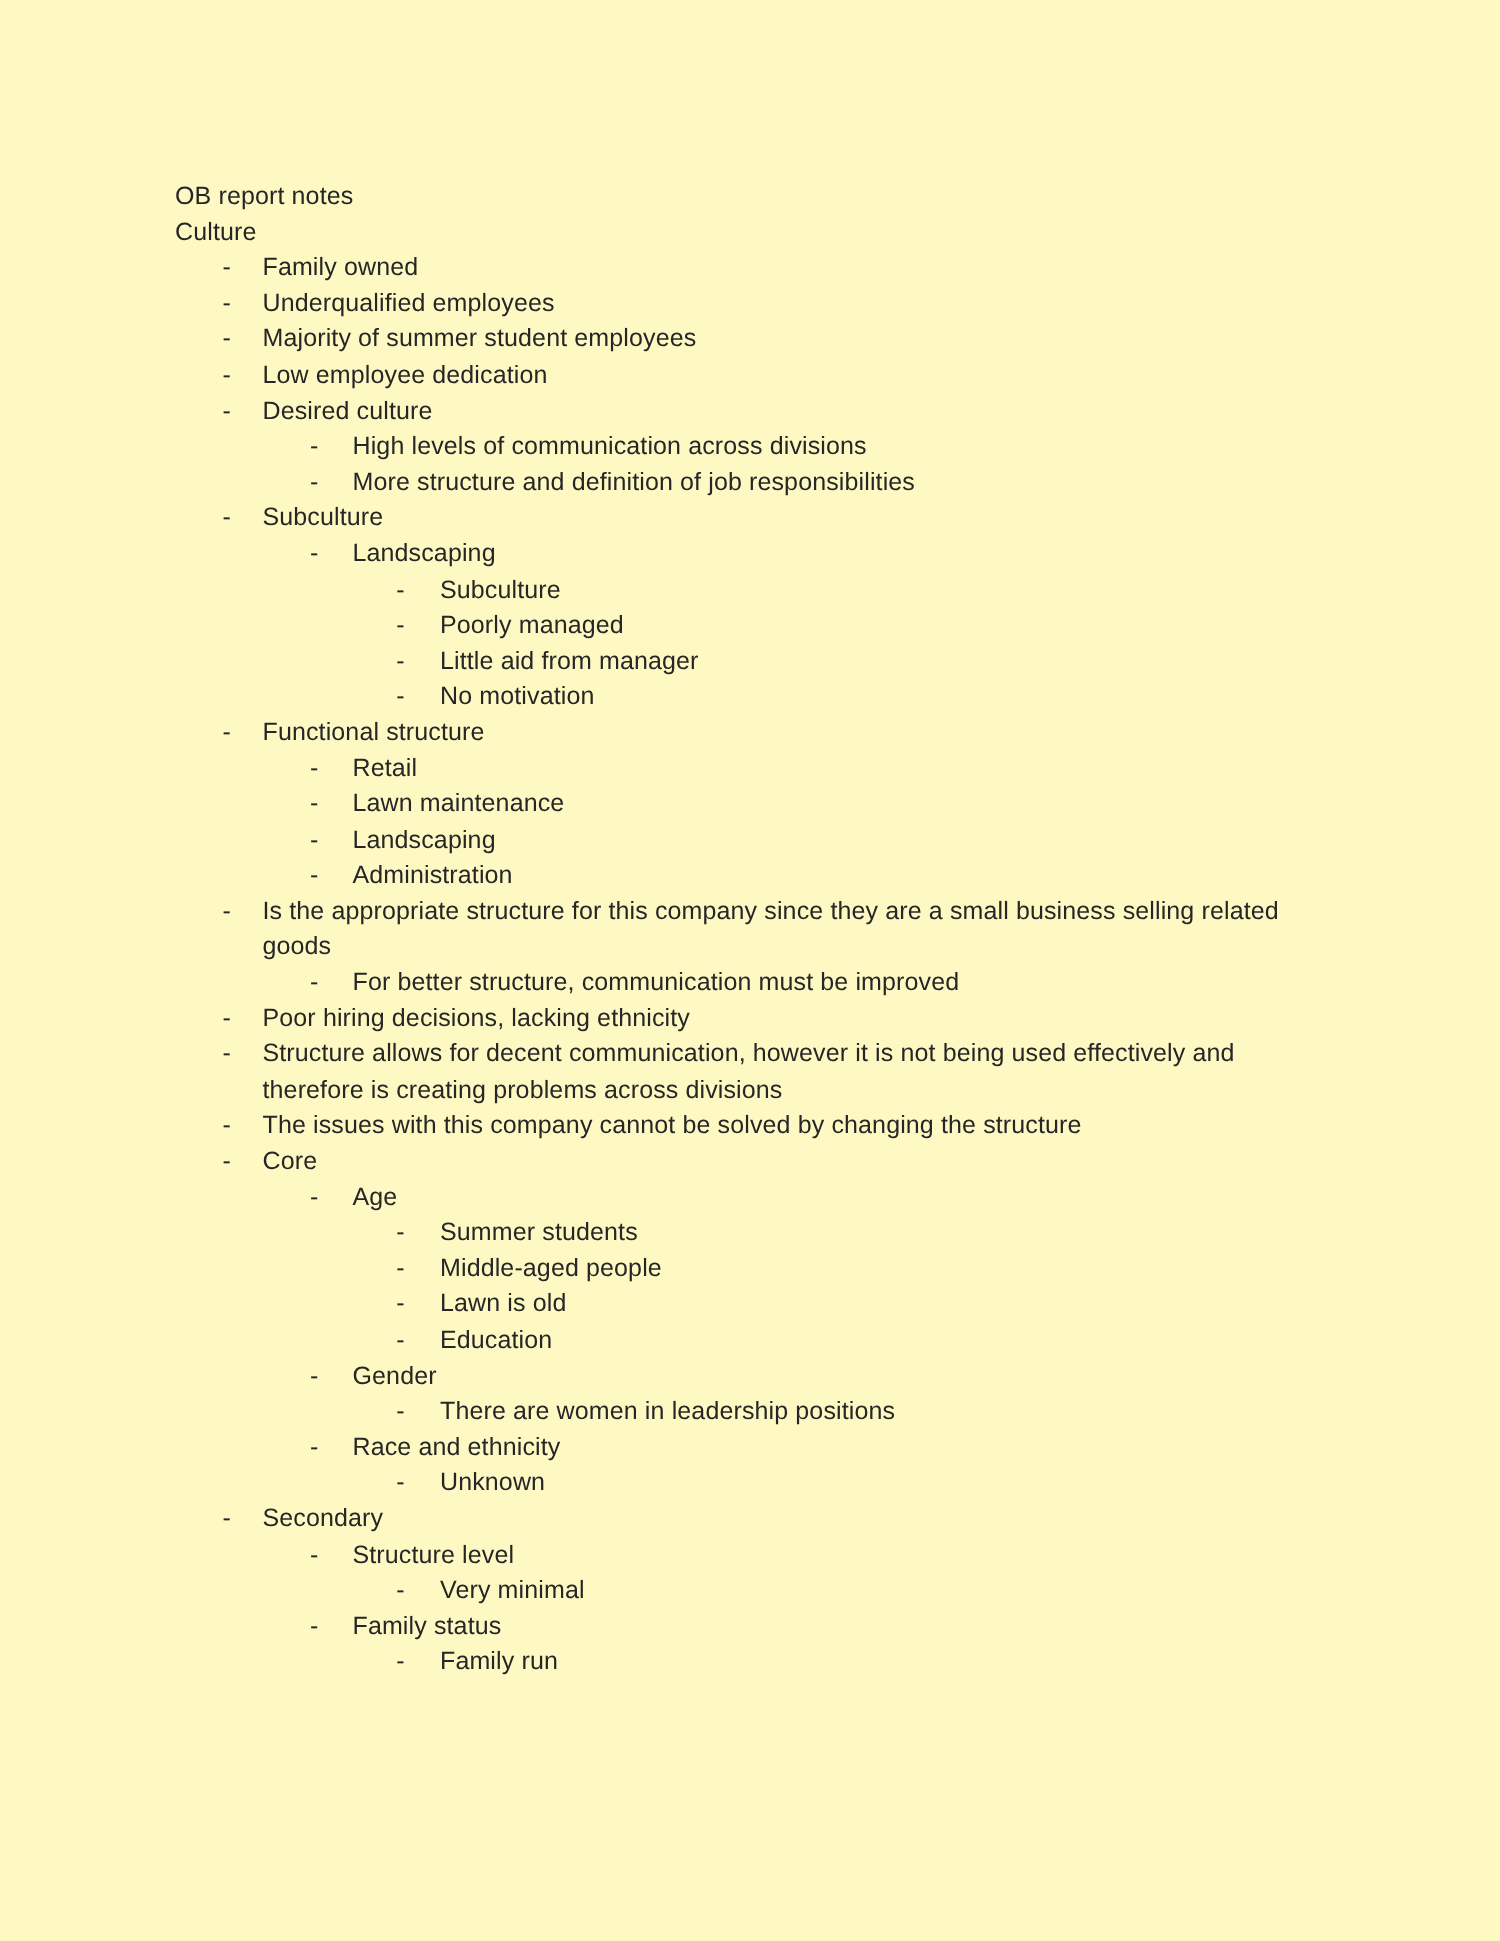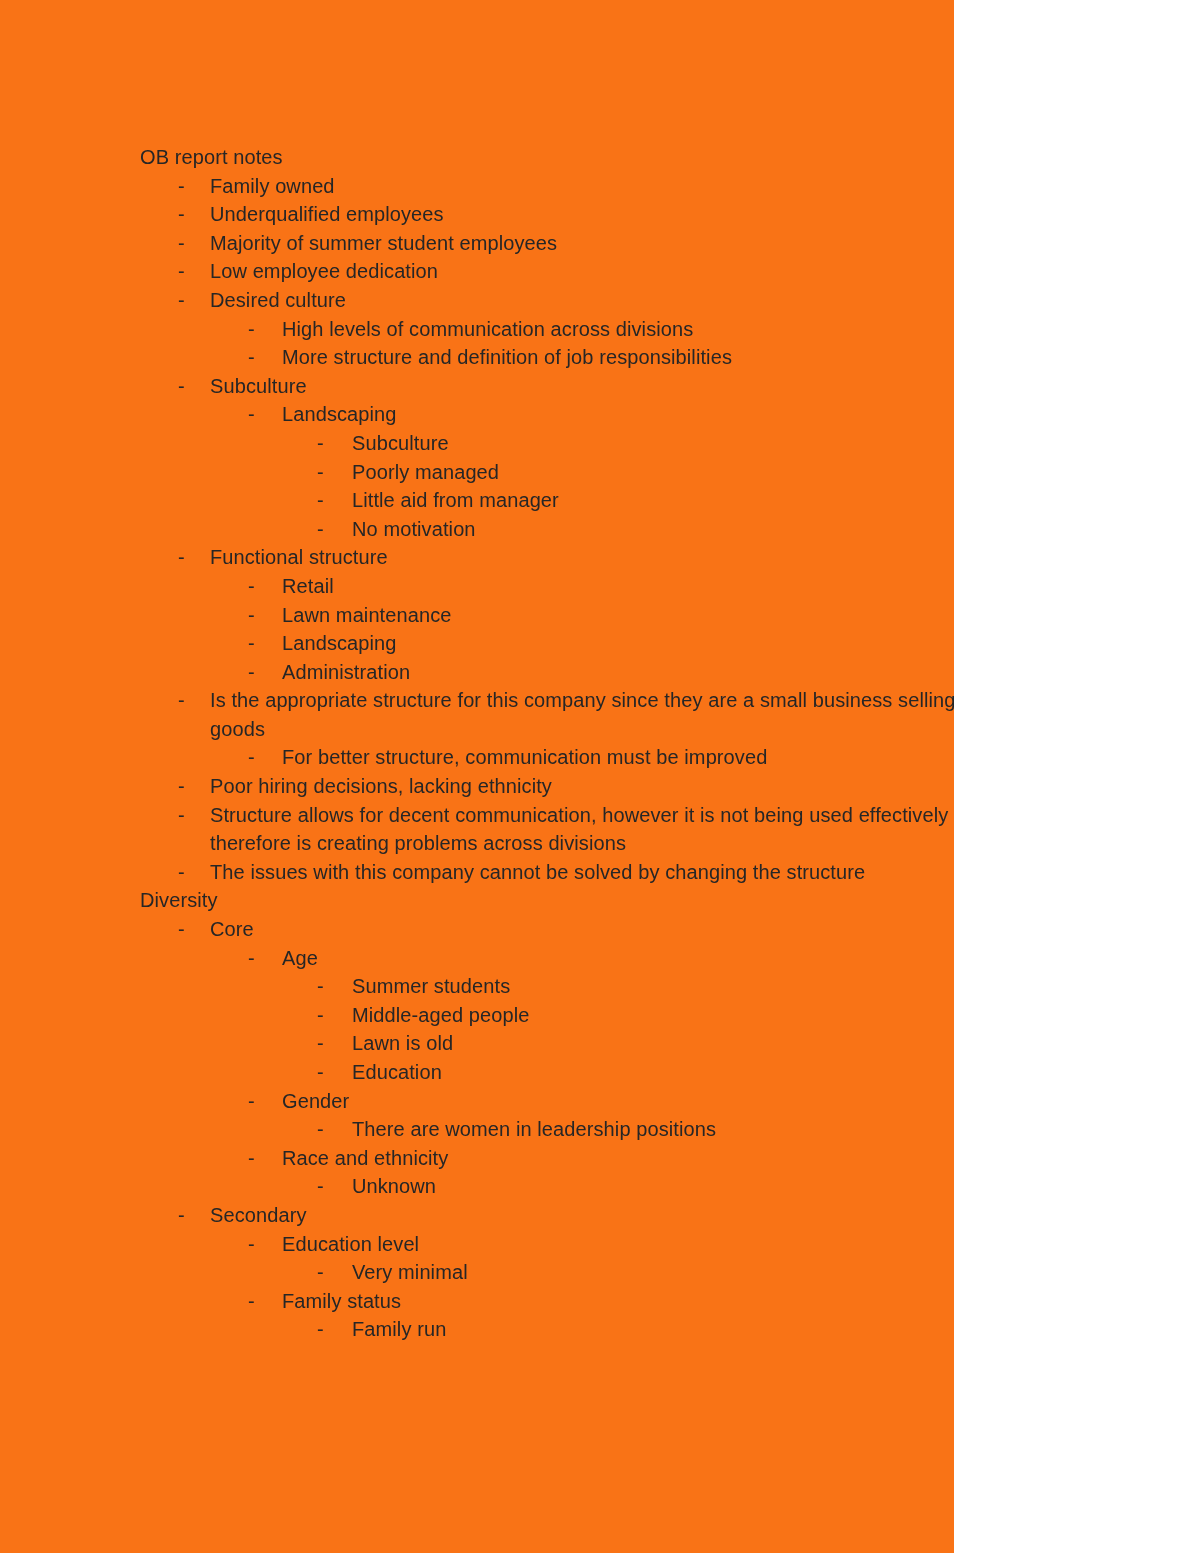--- a/index.html
+++ b/index.html
@@ -3,23 +3,23 @@
 <meta charset="utf-8">
 <title>OB report notes</title>
 <style>
   html, body {
     margin: 0;
     padding: 0;
     background: #ffffff;
   }
   .page {
     position: relative;
-    width: 954px;
+    width: 1200px;
     height: 1553px;
-    background: #f97316;
+    background: #fef9c3;
     overflow: hidden;
     font-family: "Liberation Sans", "DejaVu Sans", sans-serif;
     color: #262626;
     -webkit-font-smoothing: antialiased;
   }
   .doc-body {
     position: absolute;
     left: 140px;
     top: 143px;
     width: 905px;
@@ -63,20 +63,23 @@
   .lvl3 .dash { width: 35px; }
 </style>
 </head>
 <body>
 
 <div class="page">
   <div class="doc-body" id="outline-root">
       <div class="line lvl0">
         <span class="line-text">OB report notes</span>
       </div>
+      <div class="line lvl0">
+        <span class="line-text">Culture</span>
+      </div>
       <div class="line lvl1">
         <span class="dash">-</span>
         <span class="line-text">Family owned</span>
       </div>
       <div class="line lvl1">
         <span class="dash">-</span>
         <span class="line-text">Underqualified employees</span>
       </div>
       <div class="line lvl1">
         <span class="dash">-</span>
@@ -155,23 +158,20 @@
         <span class="line-text">Poor hiring decisions, lacking ethnicity</span>
       </div>
       <div class="line lvl1">
         <span class="dash">-</span>
         <span class="line-text">Structure allows for decent communication, however it is not being used effectively and therefore is creating problems across divisions</span>
       </div>
       <div class="line lvl1">
         <span class="dash">-</span>
         <span class="line-text">The issues with this company cannot be solved by changing the structure</span>
       </div>
-      <div class="line lvl0">
-        <span class="line-text">Diversity</span>
-      </div>
       <div class="line lvl1">
         <span class="dash">-</span>
         <span class="line-text">Core</span>
       </div>
       <div class="line lvl2">
         <span class="dash">-</span>
         <span class="line-text">Age</span>
       </div>
       <div class="line lvl3">
         <span class="dash">-</span>
@@ -204,21 +204,21 @@
       <div class="line lvl3">
         <span class="dash">-</span>
         <span class="line-text">Unknown</span>
       </div>
       <div class="line lvl1">
         <span class="dash">-</span>
         <span class="line-text">Secondary</span>
       </div>
       <div class="line lvl2">
         <span class="dash">-</span>
-        <span class="line-text">Education level</span>
+        <span class="line-text">Structure level</span>
       </div>
       <div class="line lvl3">
         <span class="dash">-</span>
         <span class="line-text">Very minimal</span>
       </div>
       <div class="line lvl2">
         <span class="dash">-</span>
         <span class="line-text">Family status</span>
       </div>
       <div class="line lvl3">

